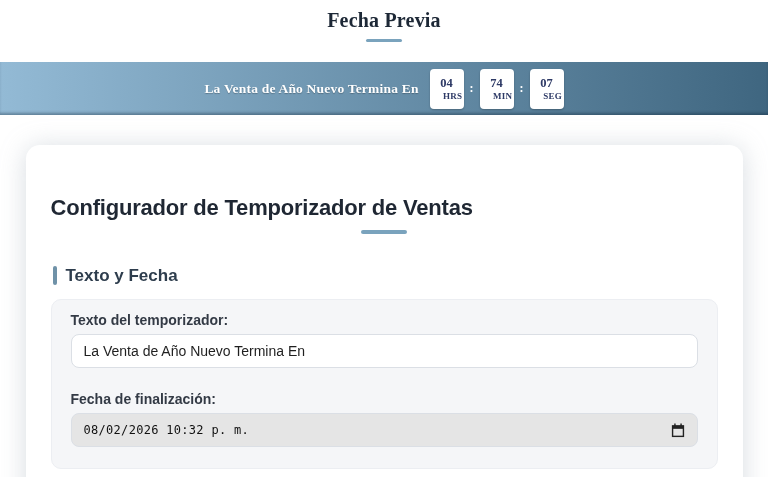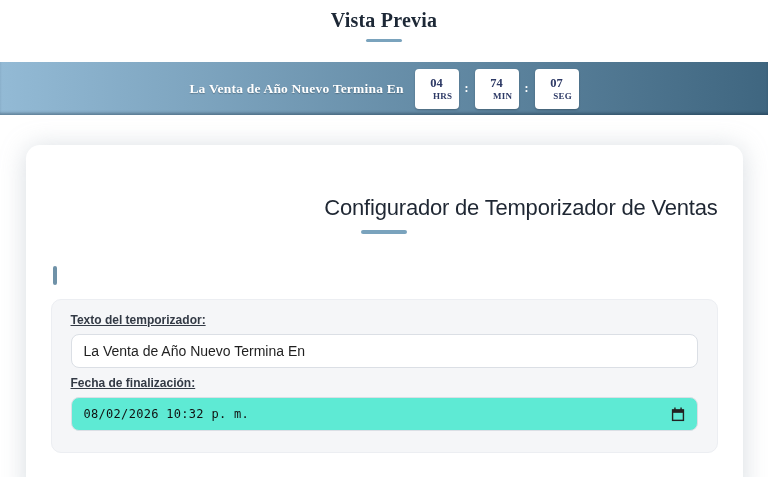--- a/index.html
+++ b/index.html
@@ -35,21 +35,21 @@
     display:flex;align-items:center;justify-content:center;gap:11px;
     box-shadow:inset 0 -3px 3px -1px rgba(10,30,45,.35);
   }
   .banner-label{
     color:#ffffff;font-family:"Liberation Serif","DejaVu Serif",serif;
     font-weight:700;font-size:13.5px;letter-spacing:.2px;
     text-shadow:0 1px 1px rgba(0,0,0,.25);
   }
   .countdown{display:flex;align-items:center;gap:6px;}
   .unit-box{
-    width:44px;height:40px;background:#ffffff;border-radius:4px;
+    width:34px;height:40px;background:#ffffff;border-radius:4px;
     display:flex;flex-direction:column;align-items:center;justify-content:center;
     line-height:1.15;box-shadow:0 1px 2px rgba(0,0,0,.25);
   }
   .unit-value{
     font-family:"Liberation Serif","DejaVu Serif",serif;font-weight:700;
     font-size:12.5px;color:var(--countdown-text);
   }
   .unit-label{
     font-family:"Liberation Serif","DejaVu Serif",serif;font-weight:700;
     font-size:9px;color:var(--countdown-text);letter-spacing:.3px;padding-left:12px;
@@ -59,69 +59,69 @@
     font-weight:700;font-size:12px;
   }
   
   .card{
     width:717px;margin:30px auto 0;background:#ffffff;
     border-radius:14px;padding:50px 25px 40px;
     box-shadow:0 2px 26px rgba(150,162,176,.38);
     min-height:360px;
   }
   .card-title{
-    margin:0;text-align:right;font-size:22px;font-weight:400;
+    margin:0;text-align:left;font-size:22px;font-weight:700;
     color:var(--heading-text);letter-spacing:-.2px;line-height:25px;
   }
   .heading-underline{
     width:46px;height:4px;border-radius:2px;
     background:var(--accent-underline);margin:10px auto 0;
   }
   .section-title{
     display:flex;align-items:center;gap:9px;
     margin:32px 0 14px 2px;height:19px;
     font-size:17px;font-weight:700;color:#2e3d4d;
   }
   .accent-bar{
     width:4px;height:19px;border-radius:2px;background:var(--section-accent);
   }
   .panel{
     background:var(--panel-bg);border-radius:10px;
     border:1px solid #eceef2;
     padding:13px 19px 21px;
   }
   .field-label{
-    display:block;font-size:12px;font-weight:700;color:#333a45;
-    margin:0 0 7px 0;line-height:14px;text-decoration:underline;
+    display:block;font-size:14px;font-weight:700;color:#333a45;
+    margin:0 0 7px 0;line-height:14px;
   }
-  .field + .field{margin-top:8px;}
+  .field + .field{margin-top:24px;}
   .text-input{
     width:100%;height:34px;border:1px solid #dbdfe5;border-radius:8px;
     padding:0 12px;font-size:14px;color:#1f1f1f;background:#ffffff;
     font-family:"Liberation Sans",sans-serif;outline:none;
   }
   .datetime-input{
     width:100%;height:34px;border:1px solid #dbdfe5;border-radius:8px;
-    background:#5eead4;display:flex;align-items:center;justify-content:space-between;
+    background:#e5e5e5;display:flex;align-items:center;justify-content:space-between;
     padding:0 12px;cursor:default;
   }
   .datetime-value{
     font-family:"DejaVu Sans Mono",monospace;font-size:12px;color:#111111;
     letter-spacing:.3px;
   }
   .calendar-icon{display:inline-flex;width:14px;height:15px;}
   .calendar-icon svg{display:block;}
 </style>
 </head>
 <body>
 
 <div>
 
   <header class="preview-header">
-    <h1 class="preview-title">Vista Previa</h1>
+    <h1 class="preview-title">Fecha Previa</h1>
     <div class="title-underline"></div>
   </header>
 
   <div class="banner">
     <span class="banner-label">La Venta de Año Nuevo Termina En</span>
     <div class="countdown">
       <div class="unit-box">
         <span class="unit-value">04</span>
         <span class="unit-label">HRS</span>
       </div>
@@ -137,20 +137,21 @@
       </div>
     </div>
   </div>
 
   <main class="card">
     <h2 class="card-title">Configurador de Temporizador de Ventas</h2>
     <div class="heading-underline"></div>
 
     <div class="section-title">
       <span class="accent-bar"></span>
+      <span>Texto y Fecha</span>
     </div>
 
     <div class="panel">
       <div class="field">
         <label class="field-label">Texto del temporizador:</label>
         <input type="text" class="text-input" value="La Venta de Año Nuevo Termina En" style="">
       </div>
       <div class="field">
         <label class="field-label">Fecha de finalización:</label>
         <div class="datetime-input">

